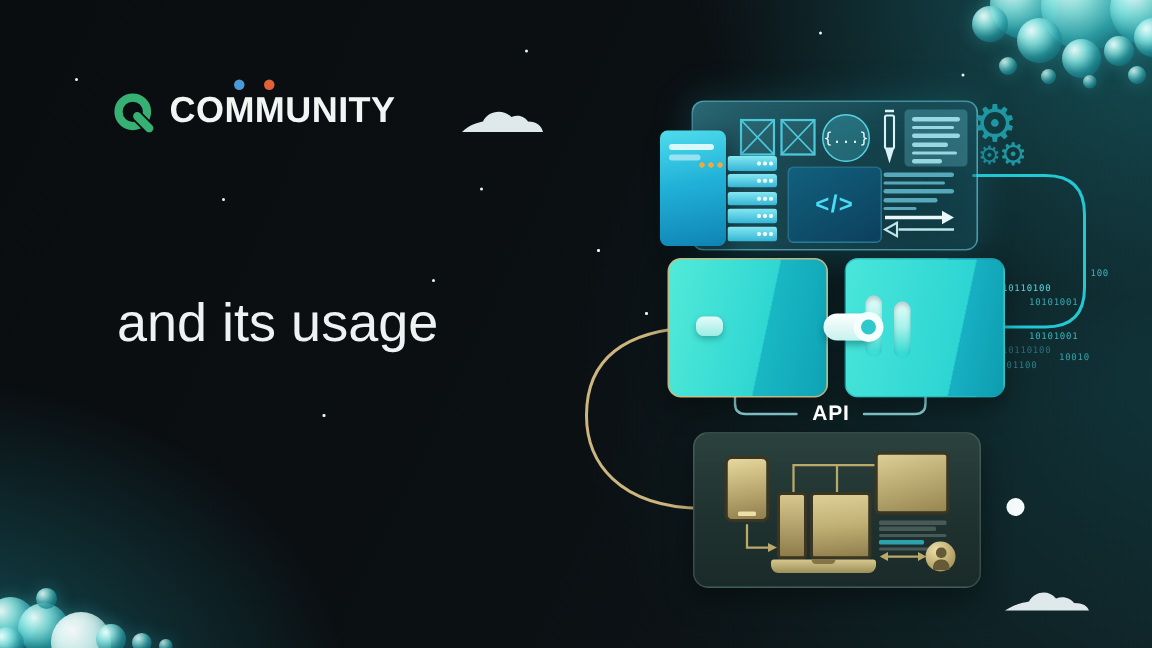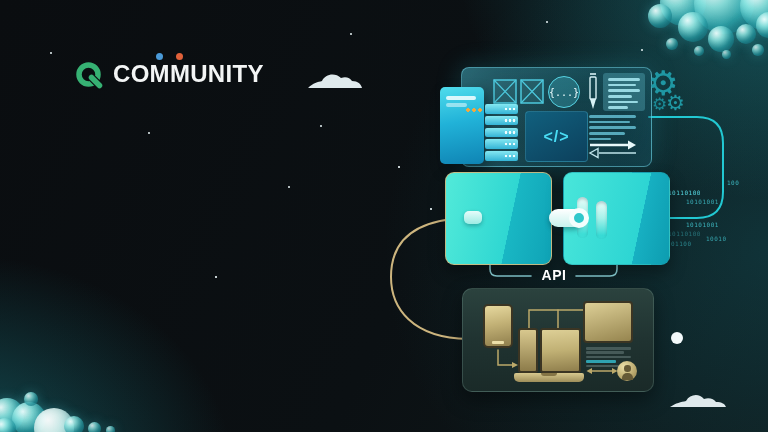--- a/index.html
+++ b/index.html
@@ -158,20 +158,21 @@
       <line x1="16.5" y1="17.5" x2="24.5" y2="25.5" stroke="#36b173" stroke-width="5.5" stroke-linecap="round"></line>
     </svg>
     <div class="wordmark">
       <span>COMMUNITY</span>
       <span class="mdot blue"></span>
       <span class="mdot orange"></span>
     </div>
   </div>
 
   <div class="title">
+    <div>and its usage</div>
   </div>
 
   <svg class="wires" width="768" height="432" viewBox="0 0 768 432">
     <path d="M466 218 C408 220 391 246 391 277 C391 308 412 338 468 339" fill="none" stroke="#cdb57e" stroke-width="2" stroke-linecap="round"></path>
     <path d="M649 117 L697 117 Q723 117 723 143 L723 192 Q723 218 697 218 L669 218" fill="none" stroke="#22c8d2" stroke-width="2" stroke-linecap="round"></path>
     <path d="M490 264 V269 Q490 276 497 276 H531" fill="none" stroke="#8fd8de" stroke-width="1.6" stroke-linecap="round"></path>
     <path d="M617 264 V269 Q617 276 610 276 H576" fill="none" stroke="#8fd8de" stroke-width="1.6" stroke-linecap="round"></path>
   </svg>
 
   <div class="top-panel">

